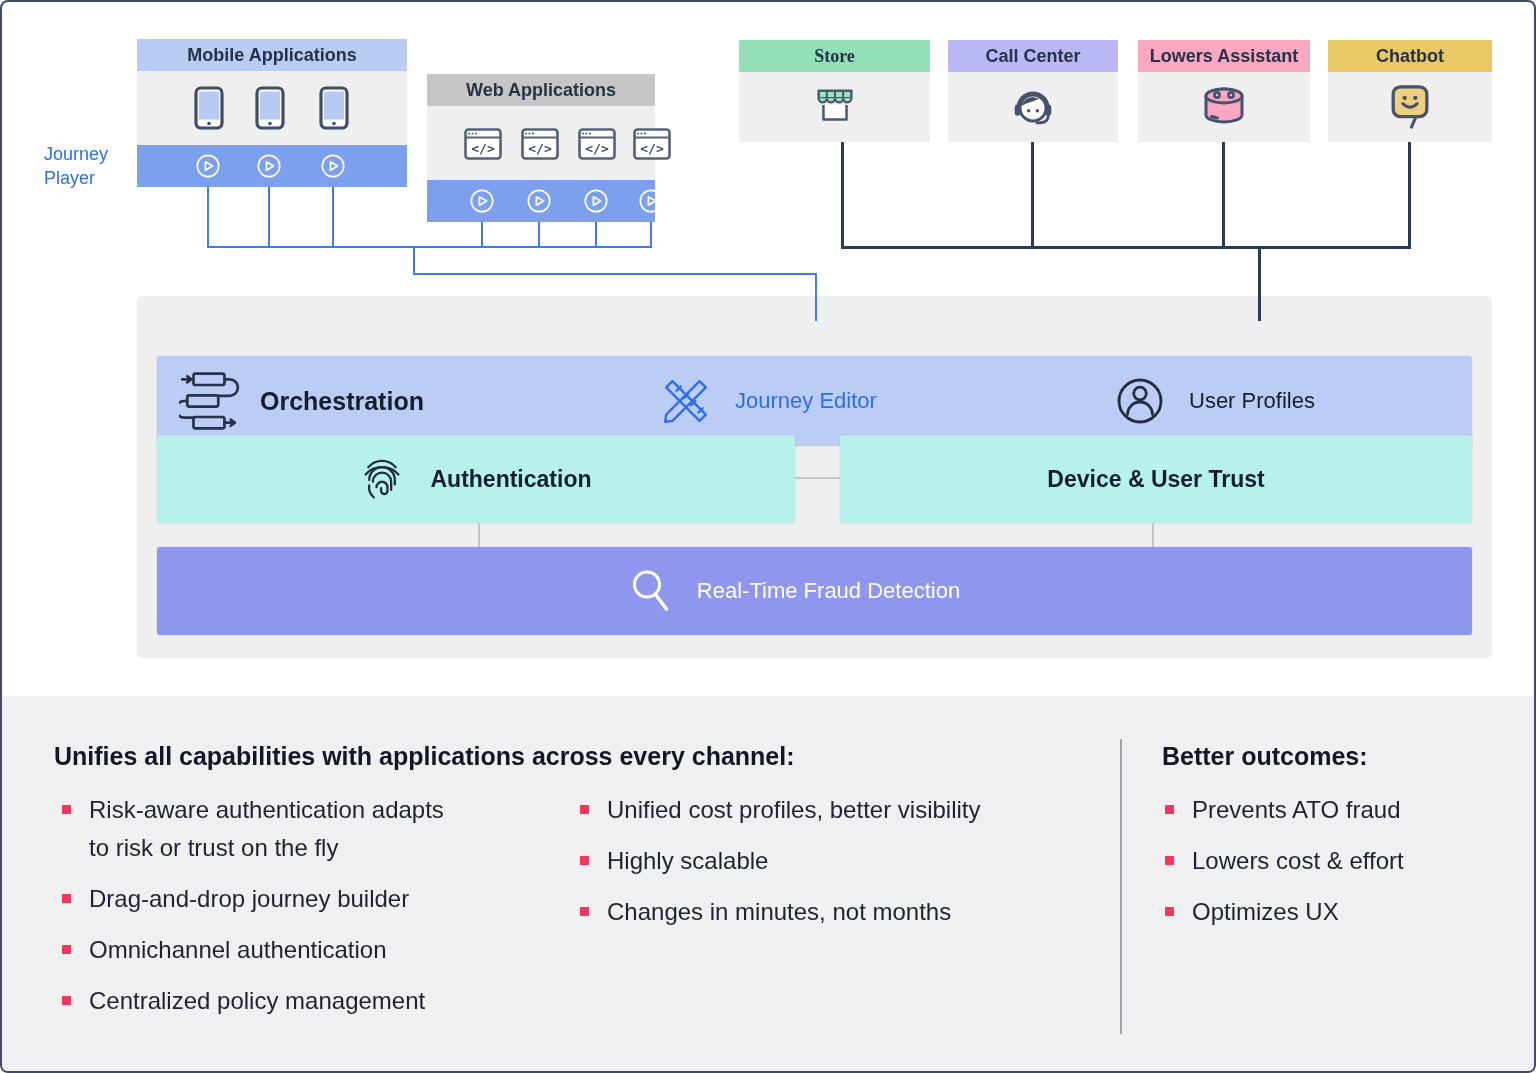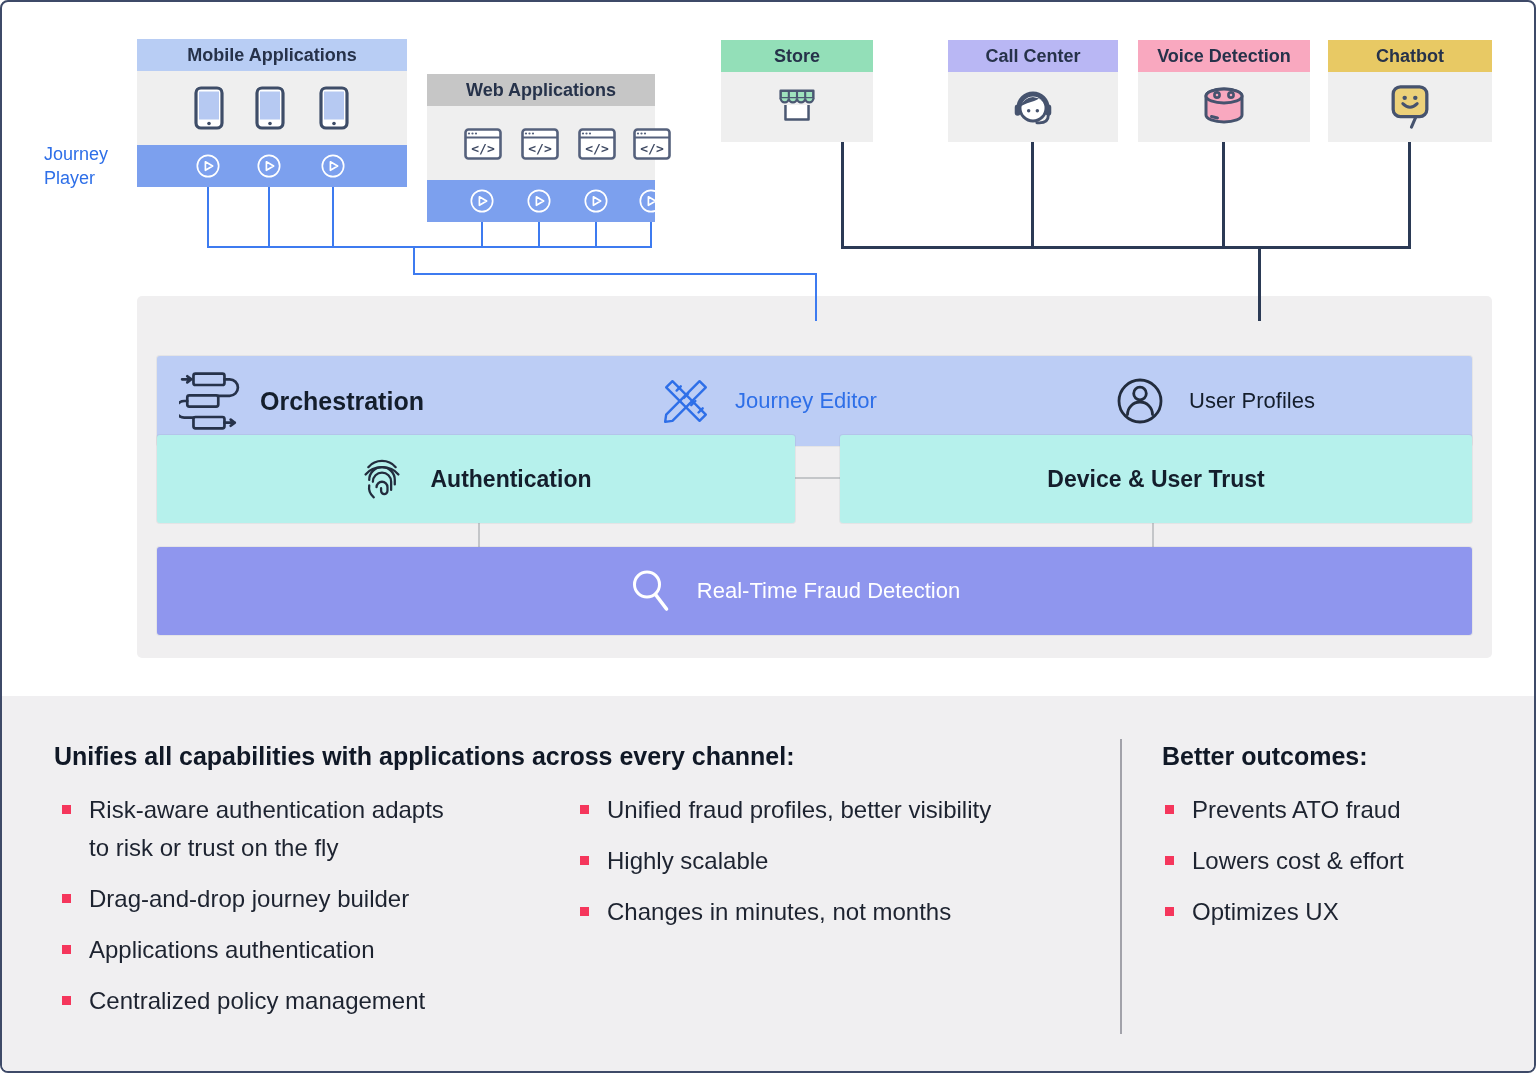--- a/index.html
+++ b/index.html
@@ -193,21 +193,21 @@
       </span>
       <span class="abs icon" style="left:211px;top:8px;">
         <svg width="26" height="26" viewBox="0 0 28 28">
             <circle cx="14" cy="14" r="11.5" fill="none" stroke="#fff" stroke-width="1.8"></circle>
             <path d="M11.2 9.4 L19 14 L11.2 18.6 Z" fill="none" stroke="#fff" stroke-width="1.8" stroke-linejoin="round"></path>
           </svg>
       </span>
     </div>
   </div>
 
-  <div class="abs" style="left:719px;top:38px;width:152px;">
+  <div class="abs" style="left:737px;top:38px;width:191px;font-family:Liberation Serif, serif;">
     <div class="chan-header" style="background:var(--store_header,#93dfb8);">Store</div>
     <div class="chan-body" style="height:70px;display:flex;align-items:center;justify-content:center;">
       <span class="icon">
         <svg width="50" height="50" viewBox="0 0 52 52">
             <path d="M9 9 h34 v8 H9 Z" fill="#9fe3bd" stroke="#4b5872" stroke-width="2.6" stroke-linejoin="round"></path>
             <path d="M17.5 9 v8 M26 9 v8 M34.5 9 v8" stroke="#4b5872" stroke-width="2.2"></path>
             <path d="M9 17 a4.25 4.25 0 0 0 8.5 0 a4.25 4.25 0 0 0 8.5 0 a4.25 4.25 0 0 0 8.5 0 a4.25 4.25 0 0 0 8.5 0" fill="#9fe3bd" stroke="#4b5872" stroke-width="2.4"></path>
             <path d="M14 24 v15 h24 V24" fill="#fff" stroke="#4b5872" stroke-width="2.6" stroke-linejoin="round"></path>
           </svg>
       </span>
@@ -226,21 +226,21 @@
             <rect x="39" y="23.5" width="6" height="11.5" rx="3" fill="#46536e"></rect>
             <circle cx="21.5" cy="30" r="1.8" fill="#46536e"></circle>
             <circle cx="30.5" cy="30" r="1.8" fill="#46536e"></circle>
             <path d="M42 34 q0 8.5 -9.5 8.5 h-2.5" fill="none" stroke="#46536e" stroke-width="3" stroke-linecap="round"></path>
           </svg>
       </span>
     </div>
   </div>
 
   <div class="abs" style="left:1136px;top:38px;width:172px;">
-    <div class="chan-header" style="background:var(--voice_header,#f9a8bf);">Voice Detection</div>
+    <div class="chan-header" style="background:var(--voice_header,#f9a8bf);">Lowers Assistant</div>
     <div class="chan-body" style="height:70px;display:flex;align-items:center;justify-content:center;">
       <span class="icon">
         <svg width="52" height="46" viewBox="0 0 52 46">
             <path d="M8 12 a18 7 0 0 1 36 0 v19 a18 7 0 0 1 -36 0 Z" fill="#f9a8bf" stroke="#46536e" stroke-width="3" stroke-linejoin="round"></path>
             <ellipse cx="26" cy="12" rx="18" ry="7" fill="#f9a8bf" stroke="#46536e" stroke-width="3"></ellipse>
             <circle cx="19" cy="11" r="2.6" fill="none" stroke="#46536e" stroke-width="2.6"></circle>
             <circle cx="33" cy="11" r="2.6" fill="none" stroke="#46536e" stroke-width="2.6"></circle>
             <path d="M13.5 32.5 l6 1.5" stroke="#46536e" stroke-width="3" stroke-linecap="round"></path>
           </svg>
       </span>
@@ -321,26 +321,26 @@
         </svg>
     </span>
     <span class="lbl-med" style="color:#fff;position:relative;left:-20px;">Real-Time Fraud Detection</span>
   </div>
 
   <div class="abs bheading" style="left:52px;top:740px;">Unifies all capabilities with applications across every channel:</div>
 
   <div class="abs blist" style="left:60px;top:789px;width:400px;">
     <div class="bitem"><span class="bullet"></span><span>Risk-aware authentication adapts to risk or trust on the fly</span></div>
     <div class="bitem"><span class="bullet"></span><span>Drag-and-drop journey builder</span></div>
-    <div class="bitem"><span class="bullet"></span><span>Applications authentication</span></div>
+    <div class="bitem"><span class="bullet"></span><span>Omnichannel authentication</span></div>
     <div class="bitem"><span class="bullet"></span><span>Centralized policy management</span></div>
   </div>
 
   <div class="abs blist" style="left:578px;top:789px;width:520px;">
-    <div class="bitem"><span class="bullet"></span><span>Unified fraud profiles, better visibility</span></div>
+    <div class="bitem"><span class="bullet"></span><span>Unified cost profiles, better visibility</span></div>
     <div class="bitem"><span class="bullet"></span><span>Highly scalable</span></div>
     <div class="bitem"><span class="bullet"></span><span>Changes in minutes, not months</span></div>
   </div>
 
   <div class="abs divider" style="left:1118px;top:737px;height:295px;"></div>
 
   <div class="abs bheading" style="left:1160px;top:740px;">Better outcomes:</div>
 
   <div class="abs blist" style="left:1163px;top:789px;width:340px;">
     <div class="bitem"><span class="bullet"></span><span>Prevents ATO fraud</span></div>

